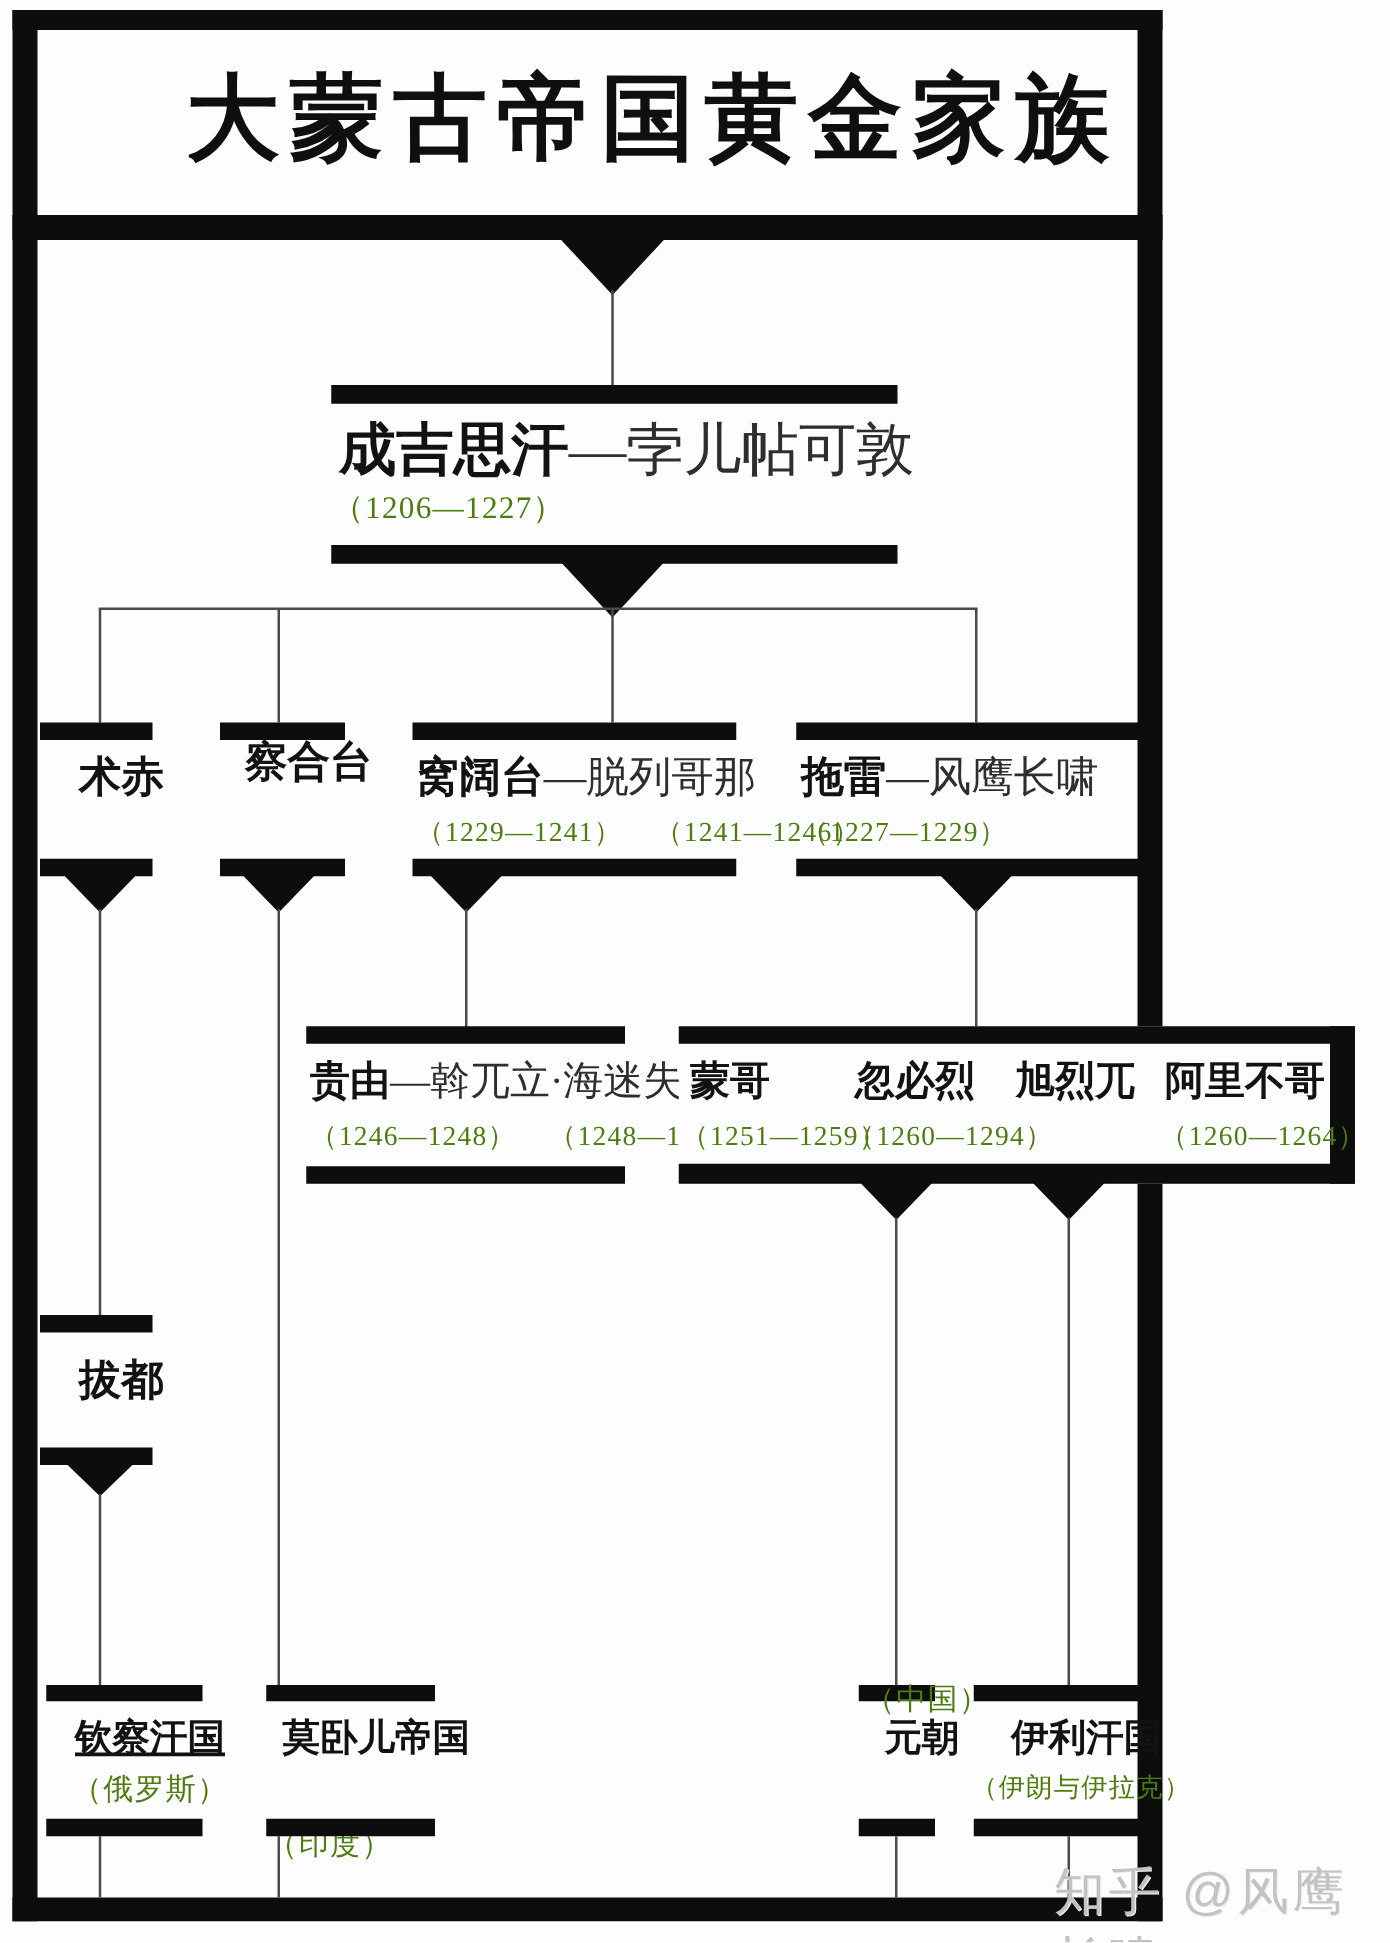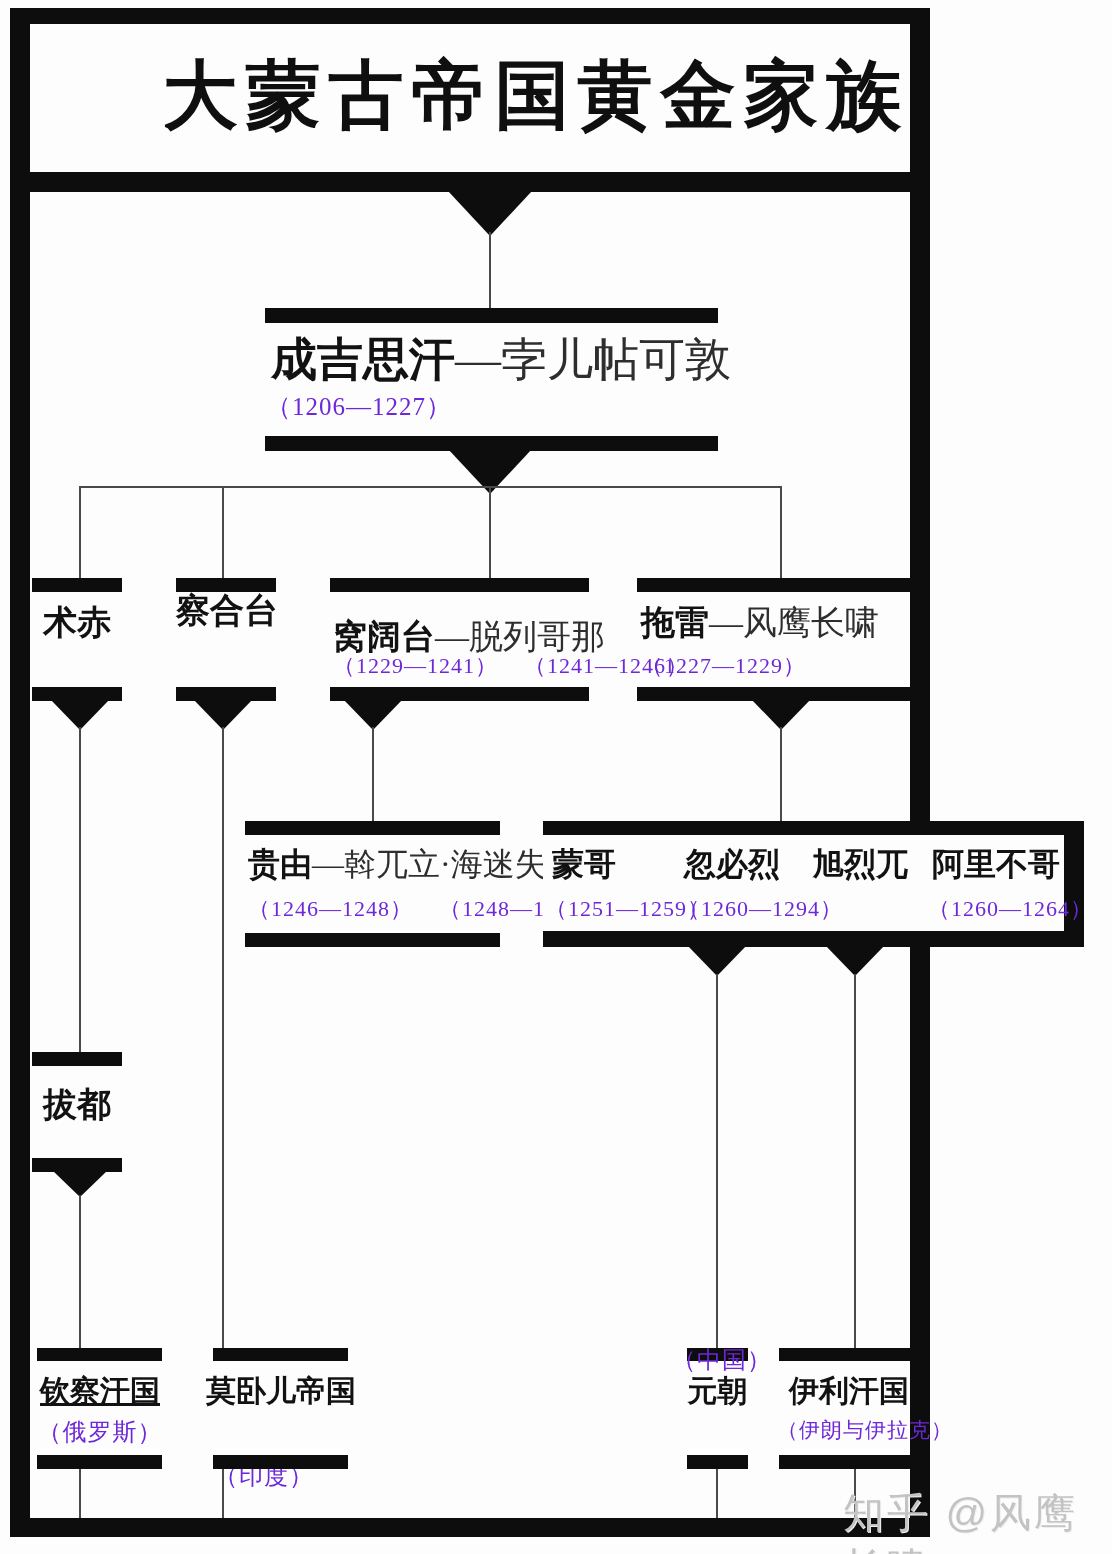--- a/index.html
+++ b/index.html
@@ -16,43 +16,43 @@
   .tri-sm{border-width:31px 30px 0 30px;}
   .tri-xs{border-width:27px 28px 0 28px;}
   .txt{position:absolute;white-space:nowrap;line-height:1;}
   .title{font-size:75px;font-weight:bold;letter-spacing:8px;text-align:center;color:#0f0f0f;}
   .name{font-weight:bold;color:#121212;}
   .spouse{font-weight:normal;color:#2e2e2e;}
   .n46{font-size:46px;}
   .n34{font-size:34px;}
   .n32{font-size:32px;}
   .n30{font-size:30px;}
-  .date{font-size:22px;color:#6d28d9;letter-spacing:1px;}
+  .date{font-size:22px;color:#4d7c0f;letter-spacing:1px;}
   .date25{font-size:25px;}
   .date24{font-size:24px;}
   .gap{display:inline-block;width:26px;}
-  .center{text-align:center;}
+  .center{text-align:center;margin-left:20px;}
   .whitebox{position:absolute;background:#fdfdfd;}
   .watermark{
     position:absolute;font-size:41px;color:#c3c3c3;letter-spacing:3px;
     text-shadow:1px 1px 0 #efefef;font-family:"Liberation Sans","DejaVu Sans",sans-serif;
   }
 </style>
 </head>
 <body>
 
 <div id="stage">
 
   <div class="bar" style="left:10px;top:8px;width:920px;height:16px;"></div>
   <div class="bar" style="left:10px;top:8px;width:20px;height:1529px;"></div>
   <div class="bar" style="left:910px;top:8px;width:20px;height:1529px;"></div>
   <div class="bar" style="left:10px;top:1518px;width:920px;height:19px;"></div>
   <div class="bar" style="left:10px;top:172px;width:920px;height:20px;"></div>
 
-  <div class="txt title" style="left:30px;top:58px;width:984px;padding-left:14px;">大蒙古帝国黄金家族</div>
+  <div class="txt title" style="left:30px;top:58px;width:984px;">大蒙古帝国黄金家族</div>
 
   <div class="tri tri-lg" style="left:448px;top:191px;"></div>
   <div class="vline" style="left:489px;top:232px;height:78px;"></div>
 
   <div>
     <div class="bar" style="left:265px;top:308px;width:453px;height:15px;"></div>
     <div class="txt n46" style="left:271px;top:337px;">
       <span class="name">成吉思汗</span><span class="spouse">—</span><span class="spouse">孛儿帖可敦</span>
     </div>
     <div class="txt date date25" style="left:266px;top:394px;">（1206—1227）</div>
@@ -75,21 +75,21 @@
 
   <div>
     <div class="bar" style="left:176px;top:578px;width:100px;height:14px;"></div>
     <div class="txt n34 name center" style="left:176px;top:594px;width:100px;">察合台</div>
     <div class="bar" style="left:176px;top:687px;width:100px;height:14px;"></div>
     <div class="tri tri-sm" style="left:193px;top:699px;"></div>
   </div>
 
   <div>
     <div class="bar" style="left:330px;top:578px;width:259px;height:14px;"></div>
-    <div class="txt n34" style="left:333px;top:606px;margin-top:14px;">
+    <div class="txt n34" style="left:333px;top:606px;">
       <span class="name">窝阔台</span><span class="spouse">—</span><span class="spouse">脱列哥那</span>
     </div>
     <div class="txt date" style="left:333px;top:655px;">
       <span>（1229—1241）</span><span class="gap"></span><span>（1241—1246）</span>
     </div>
     <div class="bar" style="left:330px;top:687px;width:259px;height:14px;"></div>
     <div class="tri tri-sm" style="left:343px;top:699px;"></div>
   </div>
 
   <div>

